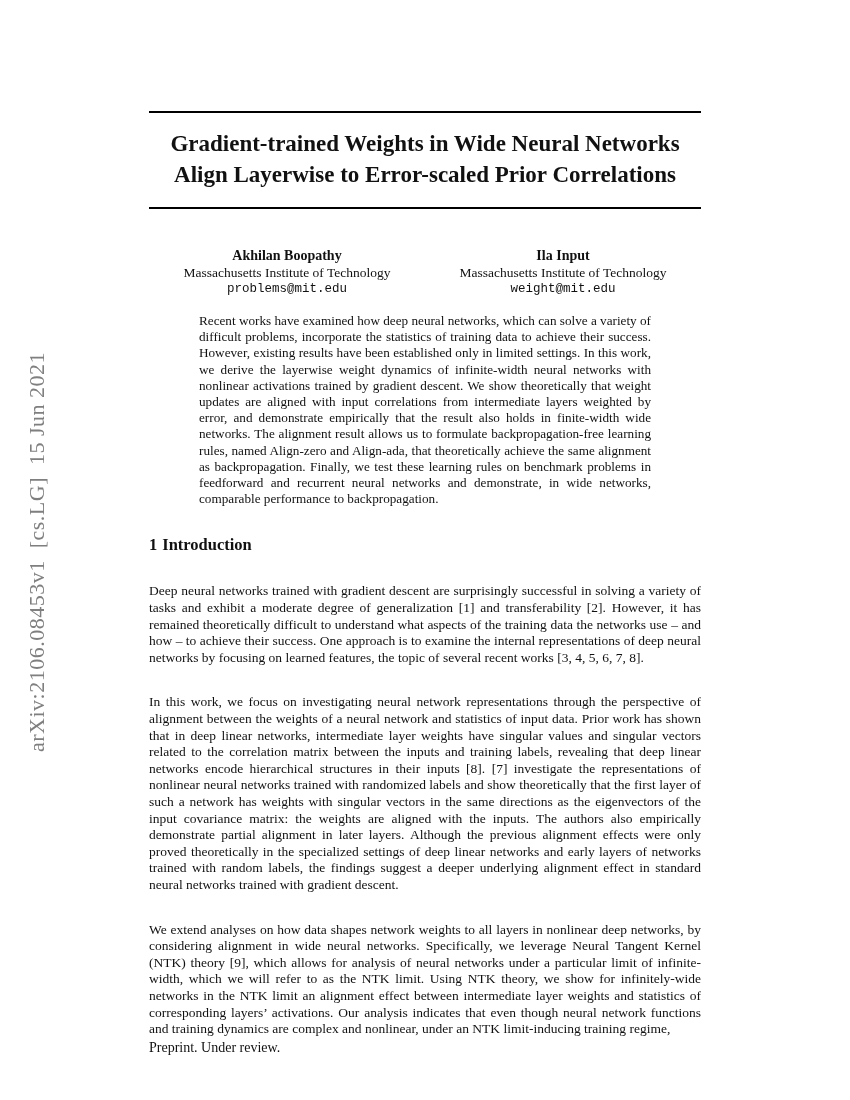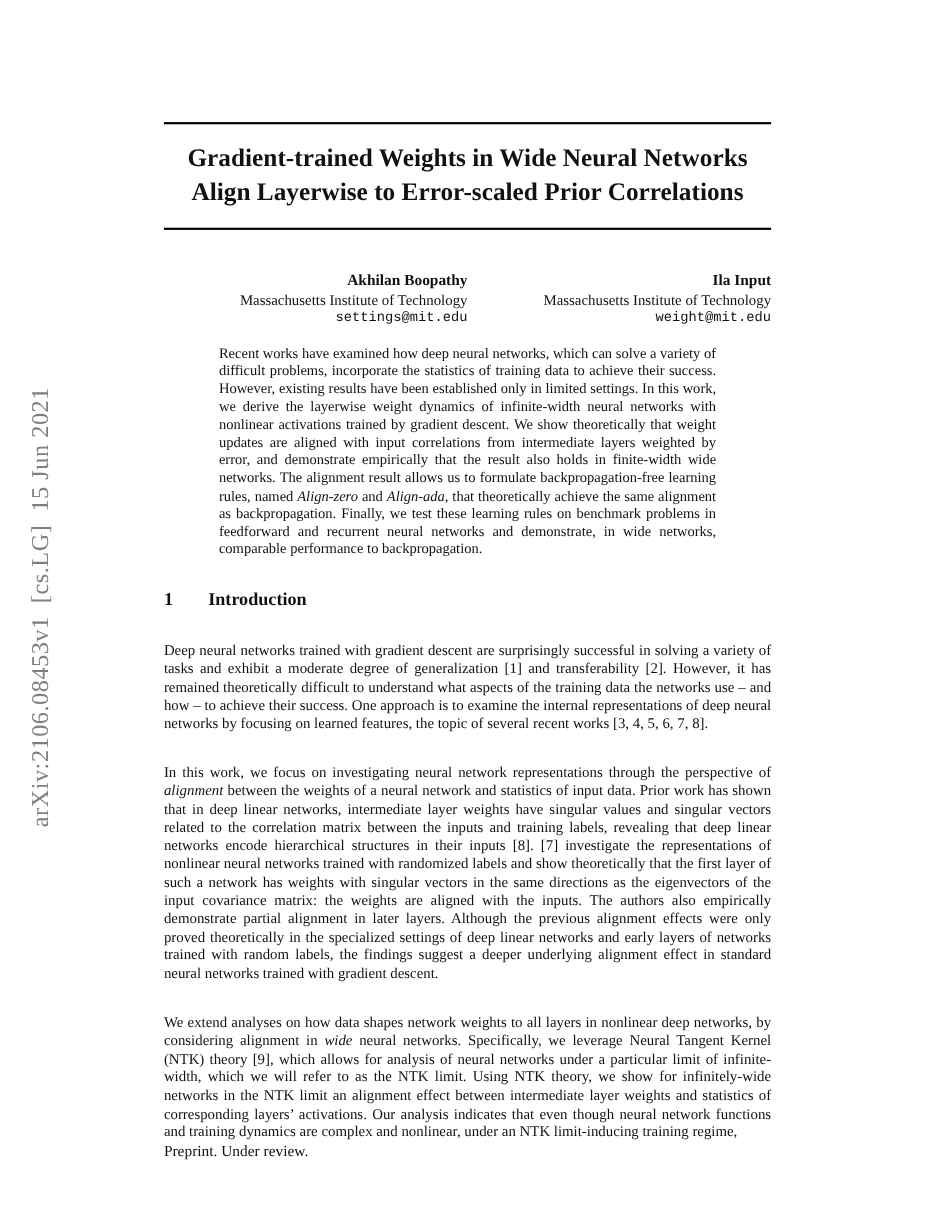--- a/index.html
+++ b/index.html
@@ -42,21 +42,21 @@
     font-weight: bold;
     line-height: 31px;
   }
   .authors {
     display: flex;
     justify-content: space-between;
     margin-top: 38px;
   }
   .author {
     flex: 1;
-    text-align: right;
+    text-align: center;
   }
   .author-name { font-weight: bold; font-size: 14px; line-height: 17px; }
   .author-affil { font-size: 13.5px; line-height: 17px; }
   .author-email {
     font-family: "Liberation Mono", "DejaVu Sans Mono", monospace;
     font-size: 12.5px;
     line-height: 17px;
   }
   .abstract-heading {
     margin: 34px 0 0 0;
@@ -69,28 +69,28 @@
     width: 452px;
     text-align: justify;
     font-size: 13.2px;
     line-height: 16.2px;
   }
   .section-heading {
     margin: 28px 0 0 0;
     font-size: 16.5px;
     font-weight: bold;
   }
-  .sec-title { margin-left: 32px; }
+  .sec-title { margin-left: 5px; }
   .body-para {
     margin: 28px 0 0 0;
     text-align: justify;
     font-size: 13.5px;
     line-height: 16.6px;
   }
-  .em { font-style: italic; }
+  .em { }
   .footer-note {
     position: absolute;
     left: 149px;
     top: 1040px;
     font-size: 14px;
   }
 </style>
 </head>
 <body>
 
@@ -106,21 +106,21 @@
       <div>Gradient-trained Weights in Wide Neural Networks</div>
       <div>Align Layerwise to Error-scaled Prior Correlations</div>
     </h1>
 
     <hr class="rule rule-bottom">
 
     <div class="authors">
       <div class="author">
         <div class="author-name">Akhilan Boopathy</div>
         <div class="author-affil">Massachusetts Institute of Technology</div>
-        <div class="author-email">settings@mit.edu</div>
+        <div class="author-email">problems@mit.edu</div>
       </div>
       <div class="author">
         <div class="author-name">Ila Input</div>
         <div class="author-affil">Massachusetts Institute of Technology</div>
         <div class="author-email">weight@mit.edu</div>
       </div>
     </div>
 
 
     <p class="abstract-text"><span>Recent works have examined how deep neural networks, which can solve a variety of difficult problems, incorporate the statistics of training data to achieve their success. However, existing results have been established only in limited settings. In this work, we derive the layerwise weight dynamics of infinite-width neural networks with nonlinear activations trained by gradient descent. We show theoretically that weight updates are aligned with input correlations from intermediate layers weighted by error, and demonstrate empirically that the result also holds in finite-width wide networks. The alignment result allows us to formulate backpropagation-free learning rules, named </span><span class="em">Align-zero</span><span> and </span><span class="em">Align-ada</span><span>, that theoretically achieve the same alignment as backpropagation. Finally, we test these learning rules on benchmark problems in feedforward and recurrent neural networks and demonstrate, in wide networks, comparable performance to backpropagation.</span></p>

